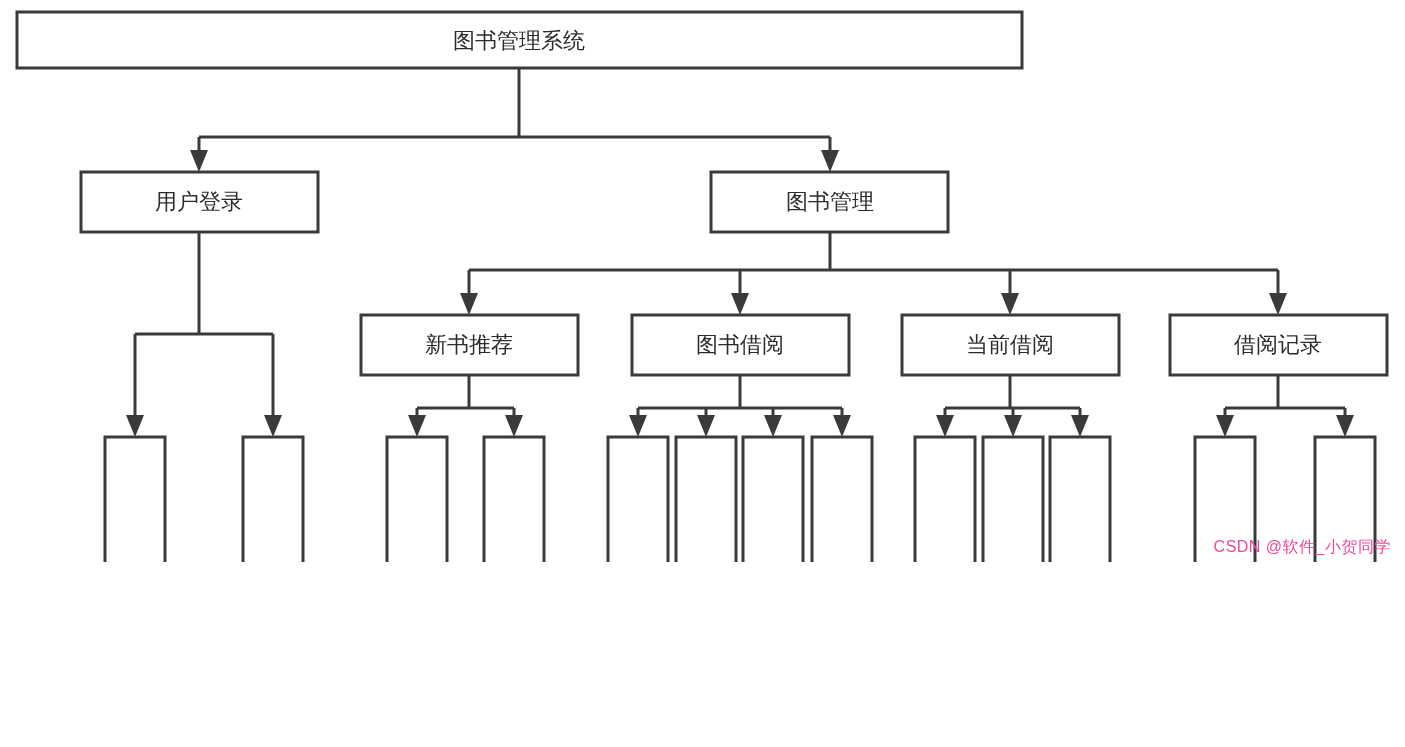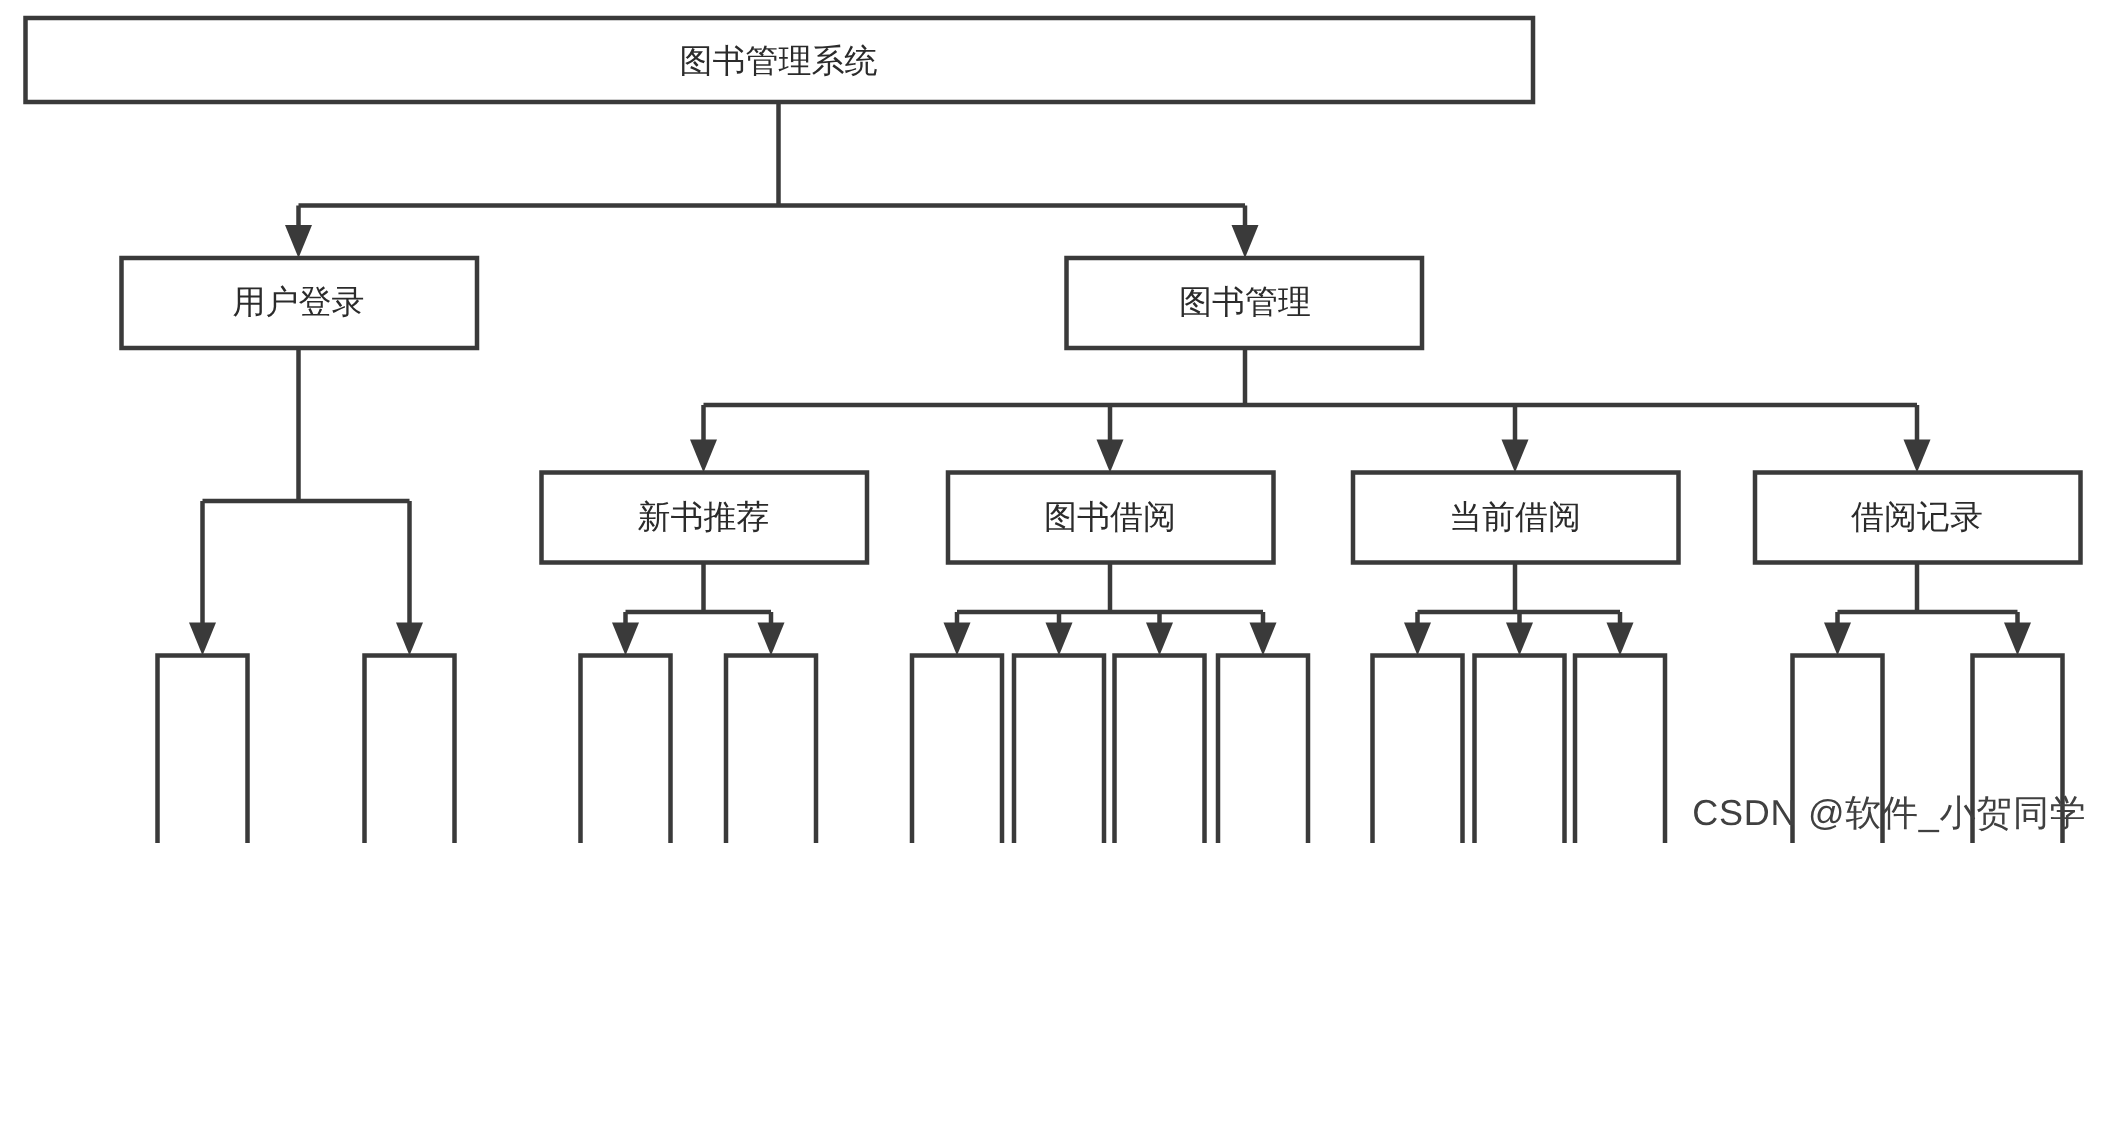--- a/index.html
+++ b/index.html
@@ -61,22 +61,22 @@
     align-items: flex-start;
     justify-content: center;
     white-space: nowrap;
     user-select: none;
   }
   .watermark {
     position: absolute;
     right: 14px;
     bottom: 4px;
     font-family: "Liberation Sans", "DejaVu Sans", sans-serif;
-    font-size: 24px;
-    color: #404040;
+    font-size: 16px;
+    color: #ec4899;
     letter-spacing: 0.5px;
     white-space: nowrap;
     pointer-events: none;
   }
 </style>
 </head>
 <body>
 
 <div id="diagram-root">
 

